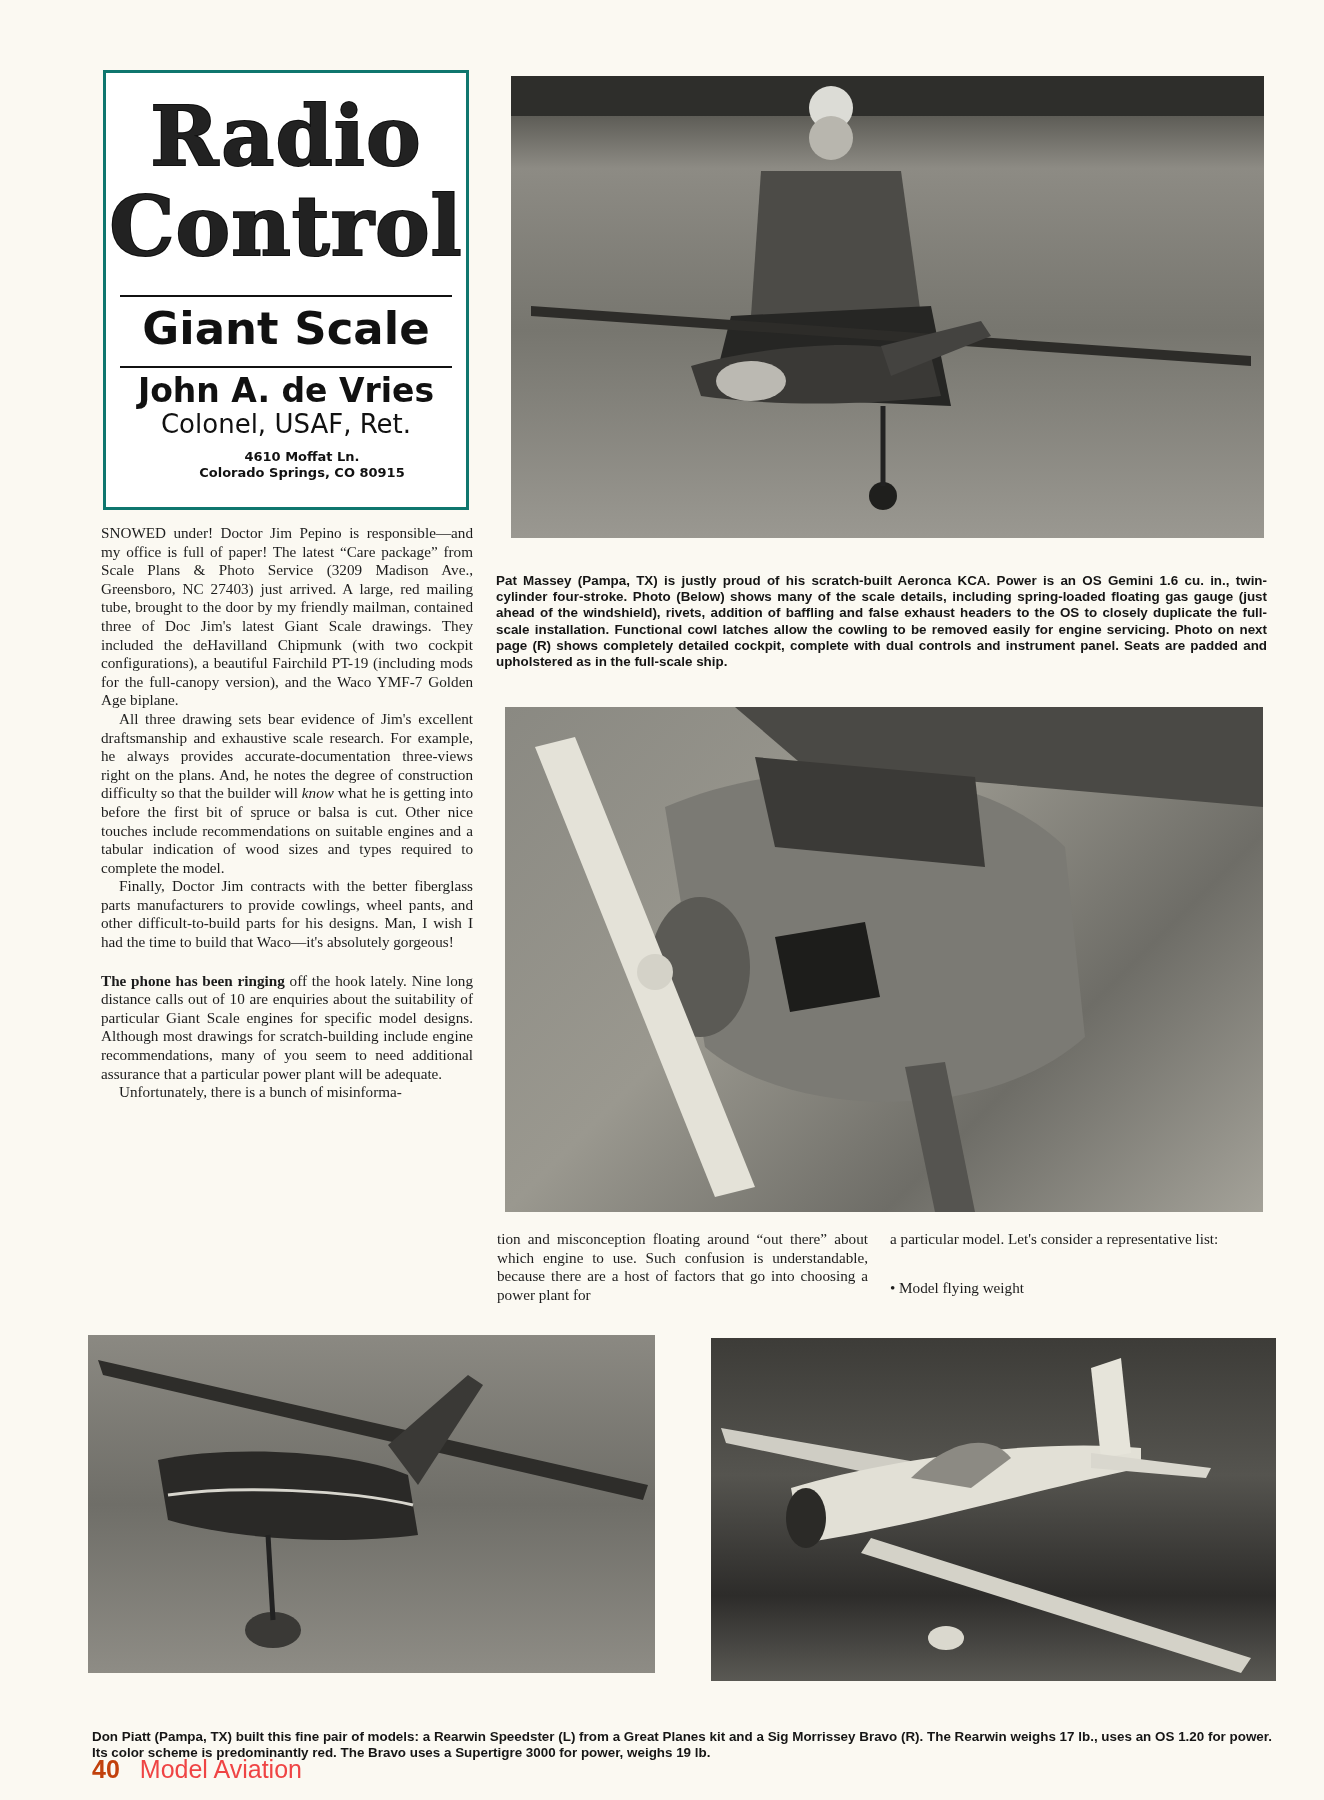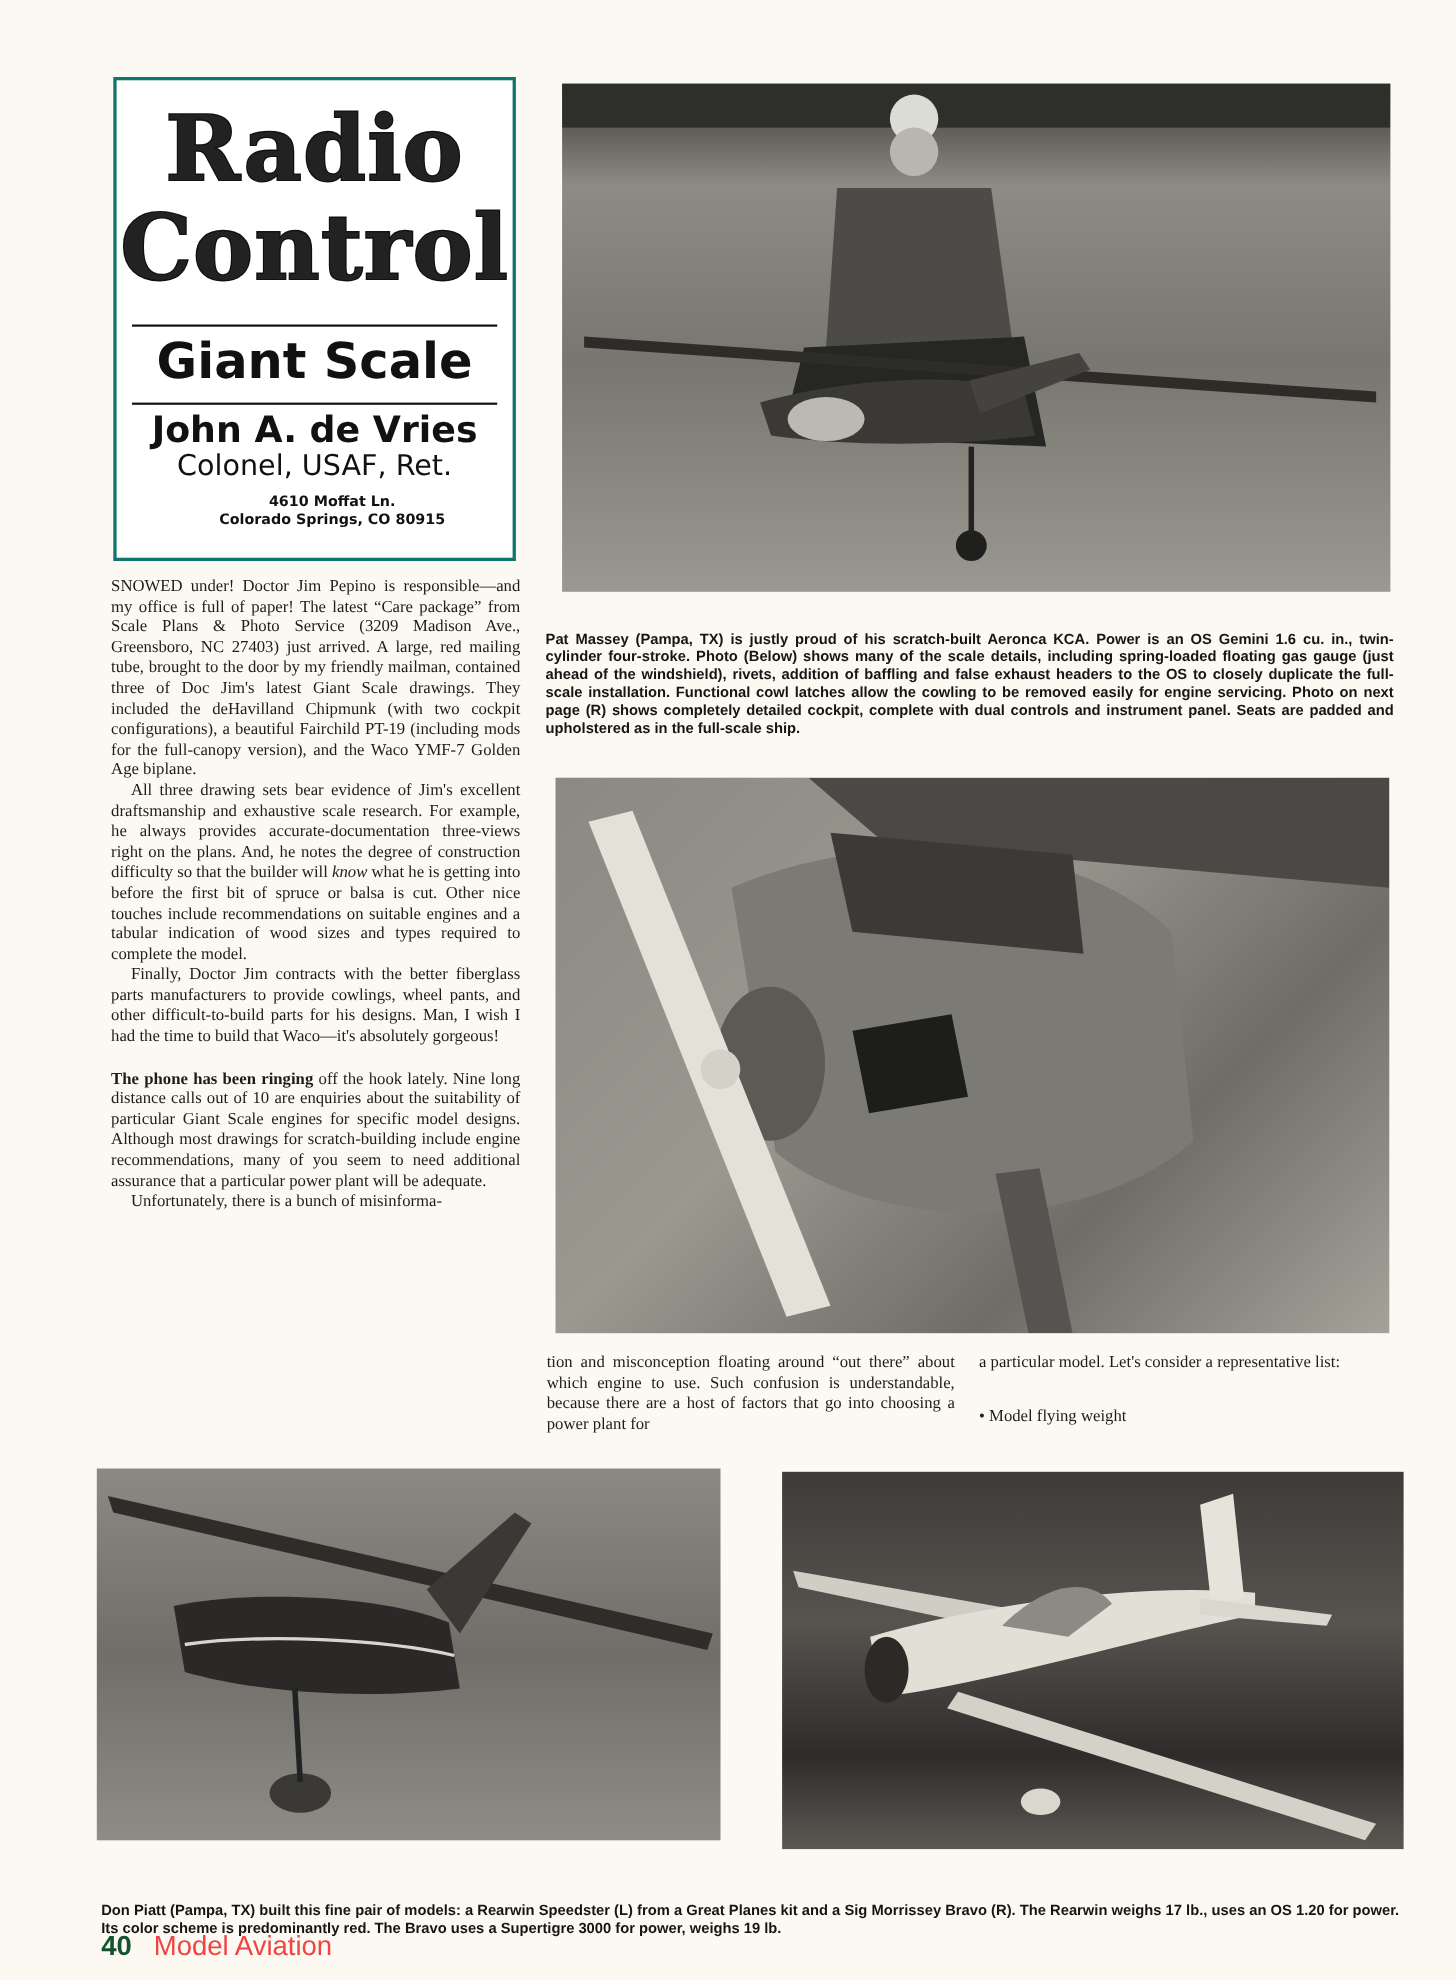--- a/index.html
+++ b/index.html
@@ -27,21 +27,21 @@
   .col p{margin:0;}
   .col p.ind{text-indent:18px;}
   .col p.gap{margin-top:20px;}
   .col b{font-weight:bold;}
   .col i{font-style:italic;}
   .bullet{margin-top:30px !important;}
   
   .caption{font-family:"Liberation Sans","DejaVu Sans",sans-serif;font-weight:bold;font-size:13.4px;line-height:16.2px;color:#151515;text-align:justify;margin-top:32px;}
   
   .photo{background:#6d6d68;overflow:hidden;}
-  .footer-num{font-family:"Liberation Sans","DejaVu Sans",sans-serif;font-weight:bold;font-size:25px;color:#14532d;}
+  .footer-num{font-family:"Liberation Sans","DejaVu Sans",sans-serif;font-weight:bold;font-size:25px;color:#c2410c;}
   .footer-mag{font-family:"Liberation Sans","DejaVu Sans",sans-serif;font-size:25px;color:#ef4444;}
 </style>
 </head>
 <body>
 
 <div class="abs titlebox">
   <div class="t-radio">Radio</div>
   <div class="t-control">Control</div>
   <div class="rule" style="top:222px"></div>
   <div class="t-giant">Giant Scale</div>

